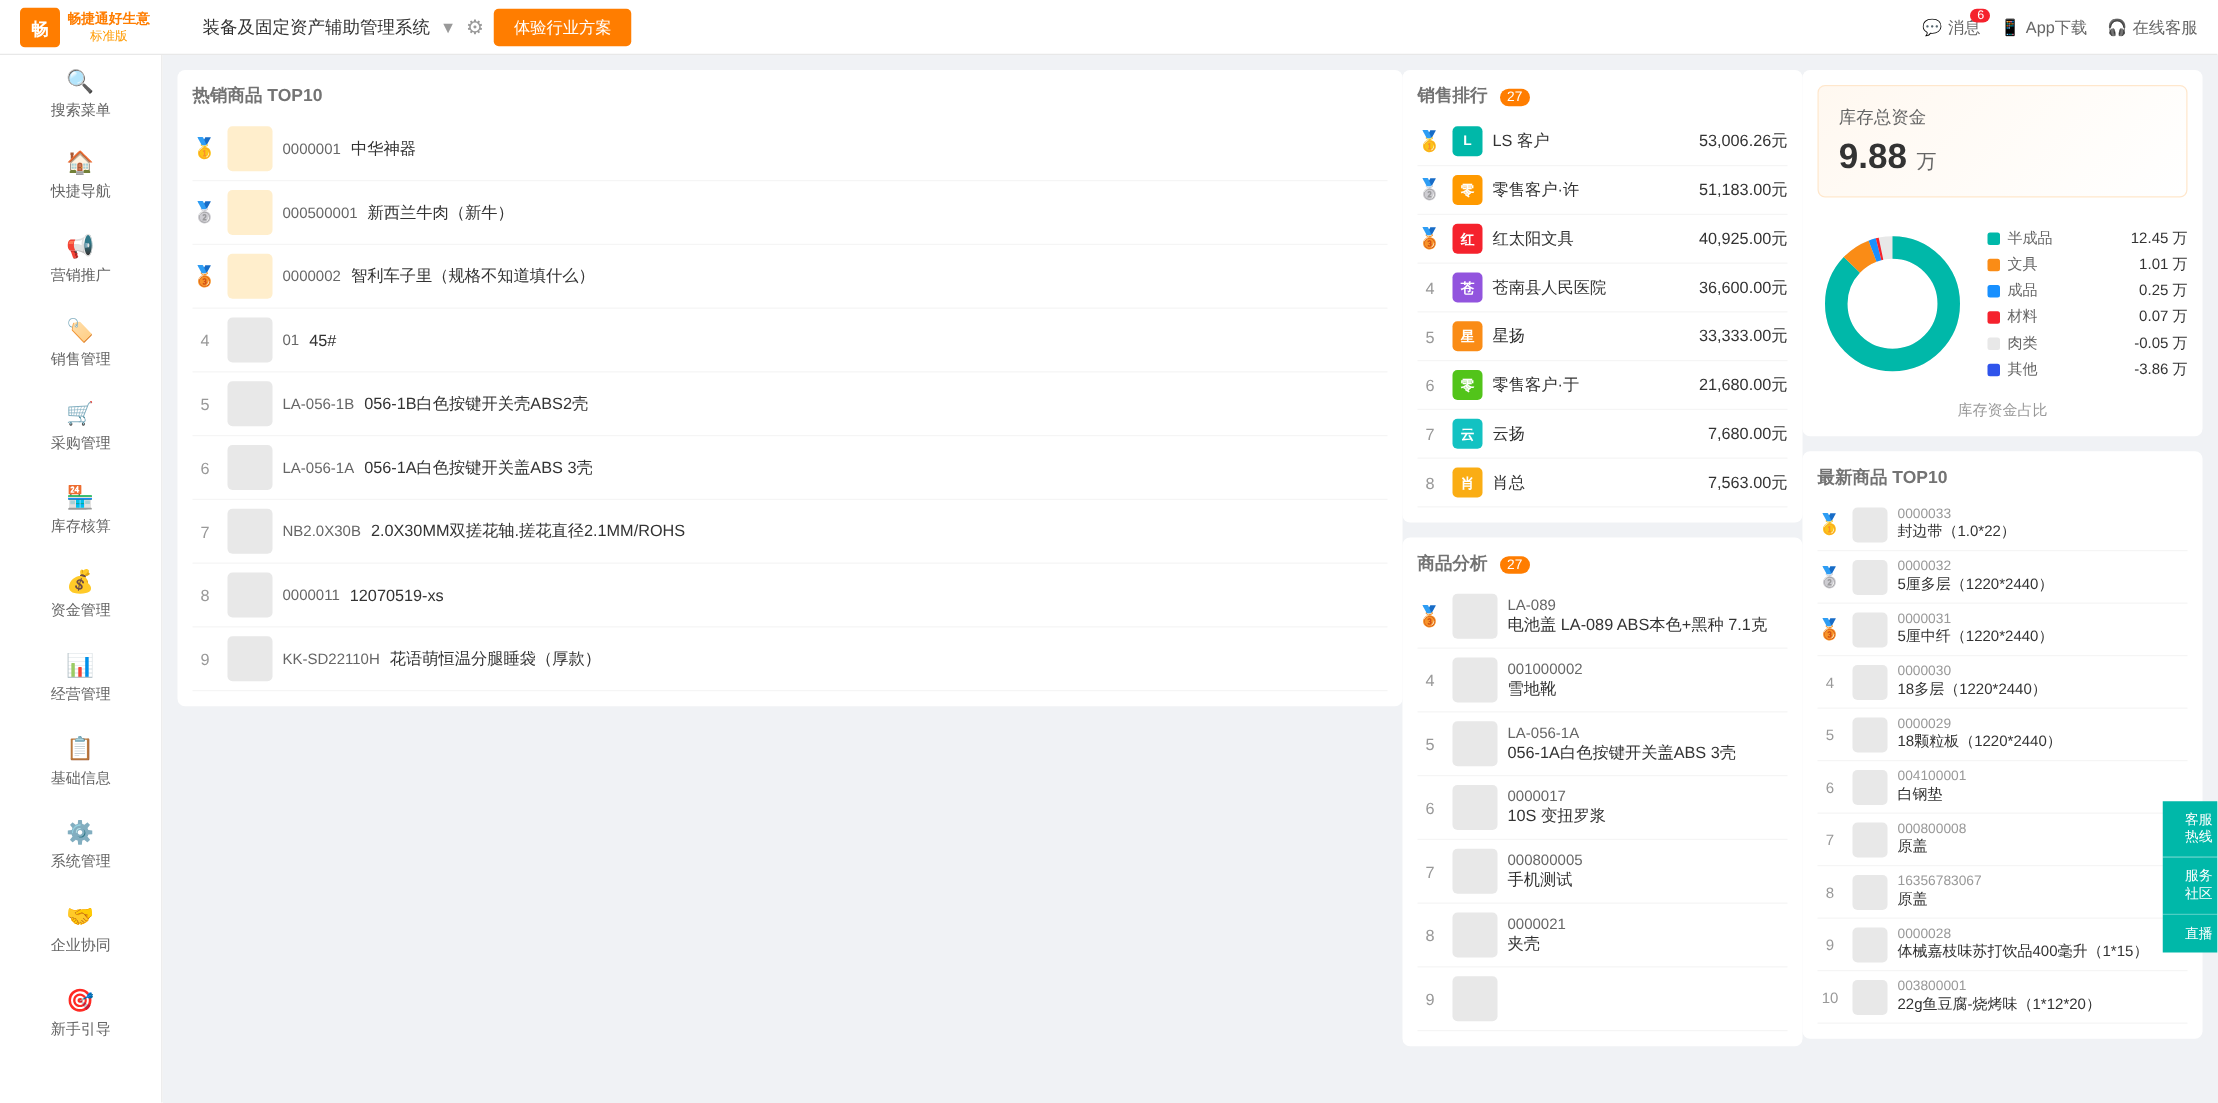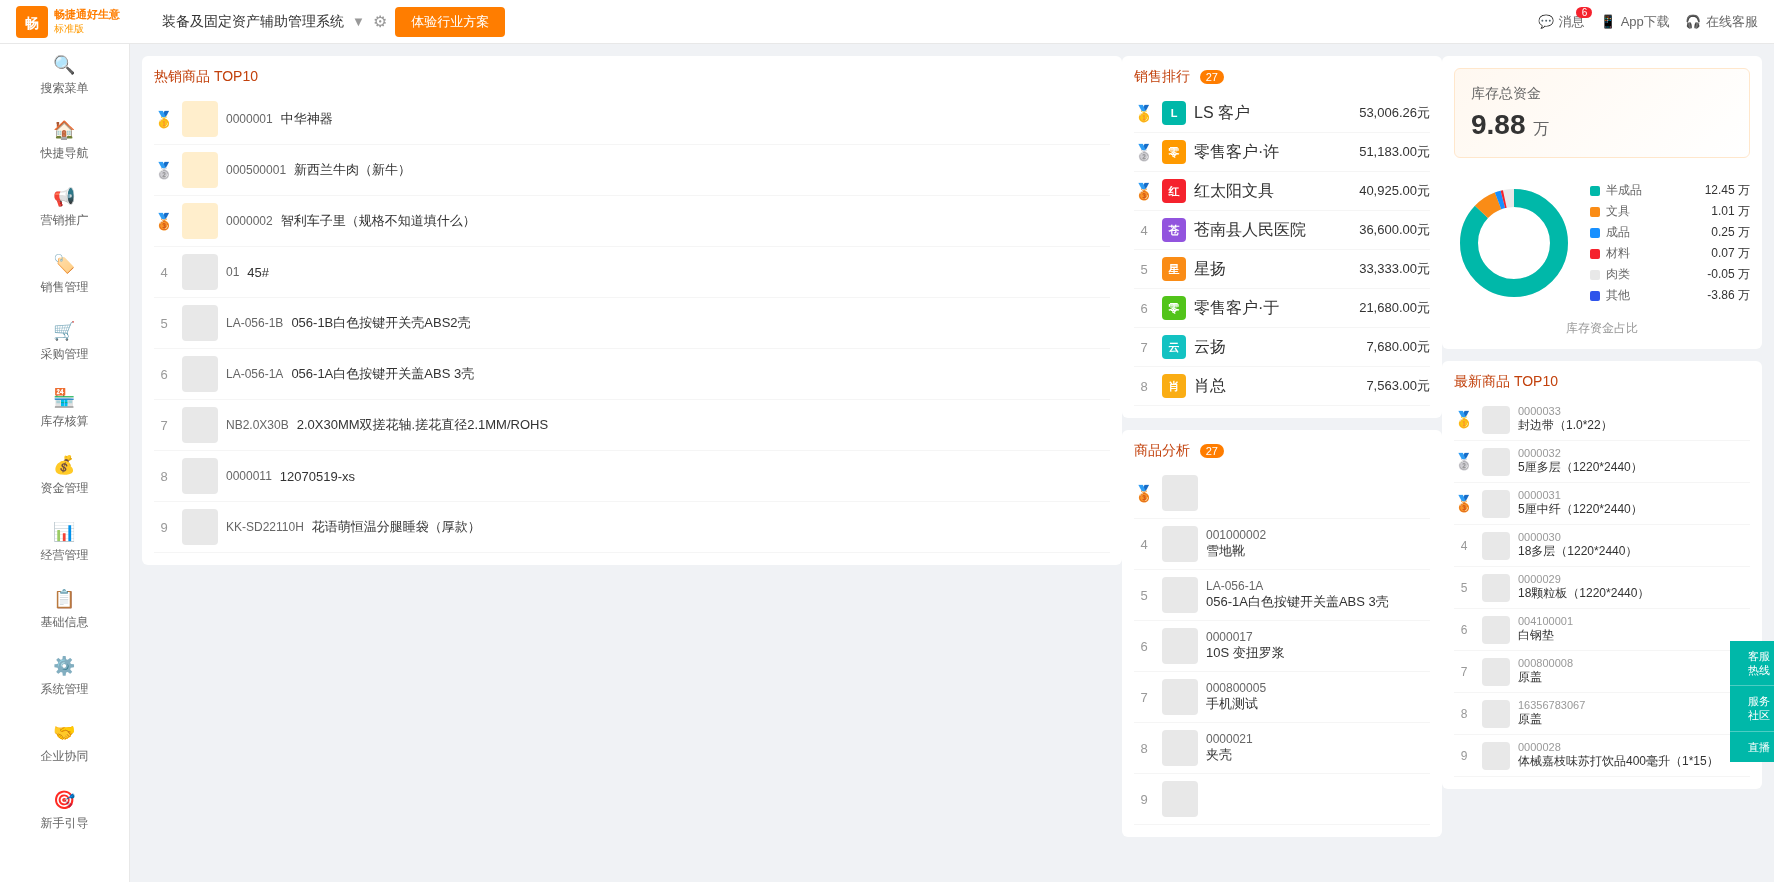--- a/index.html
+++ b/index.html
@@ -34,21 +34,21 @@
     .content-area { display: flex; gap: 0; padding: 12px; min-height: calc(882px - 44px - 44px); }
 
     
     .left-panel { flex: 1; display: flex; flex-direction: column; gap: 12px; }
 
     
     .card { background: #fff; border-radius: 6px; padding: 12px; }
     .rank-item { display: flex; align-items: center; padding: 7px 0; border-bottom: 1px solid #f5f5f5; gap: 8px; }
     .rank-num { width: 20px; text-align: center; font-size: 13px; color: #999; }
     .rank-avatar { width: 24px; height: 24px; border-radius: 4px; display: flex; align-items: center; justify-content: center; font-size: 11px; color: #fff; font-weight: bold; flex-shrink: 0; }
-    .rank-name { flex: 1; font-size: 16px; color: #333; }
+    .rank-name { flex: 1; font-size: 13px; color: #333; }
     .rank-amount { font-size: 13px; color: #333; font-weight: 500; }
 
     
     .product-item { display: flex; align-items: center; padding: 7px 0; border-bottom: 1px solid #f5f5f5; gap: 8px; }
     .product-img { width: 36px; height: 36px; background: #f5f5f5; border-radius: 4px; display: flex; align-items: center; justify-content: center; overflow: hidden; flex-shrink: 0; }
     .product-img-placeholder { width: 36px; height: 36px; background: #e8e8e8; border-radius: 4px; flex-shrink: 0; }
     .product-code { color: #666; font-size: 12px; }
     .product-name { font-size: 13px; color: #333; }
 
     
@@ -83,35 +83,35 @@
 
     
     .float-btns { position: fixed; right: 0; bottom: 120px; display: flex; flex-direction: column; z-index: 999; }
     .float-btn { background: #00b8a9; color: #fff; width: 44px; padding: 8px 4px; text-align: right; font-size: 11px; cursor: pointer; line-height: 1.3; }
     .float-btn:not(:last-child) { border-bottom: 1px solid rgba(255,255,255,0.3); }
     .float-btn.service { background: #00b8a9; }
     .float-btn.community { background: #00b8a9; }
     .float-btn.direct { background: #00b8a9; }
 
     .section-header { display: flex; align-items: center; justify-content: space-between; margin-bottom: 8px; }
-    .section-title { font-size: 14px; font-weight: 400; color: #c2410c; }
+    .section-title { font-size: 14px; font-weight: 700; color: #737373; }
     .section-count { background: #ff7d00; color: #fff; border-radius: 10px; padding: 1px 6px; font-size: 11px; margin-left: 6px; }
   </style>
 </head>
 <body>
 
 <div class="topbar">
   <div class="topbar-logo">
     <svg class="logo-icon" viewBox="0 0 32 32">
       <rect width="32" height="32" rx="4" fill="#ff7d00"></rect>
       <text x="16" y="22" text-anchor="middle" fill="white" font-size="14" font-weight="bold">畅</text>
     </svg>
     <div>
       <div style="font-size:11px;color:#ff7d00;font-weight:bold;">畅捷通好生意</div>
-      <div style="font-size:10px;color:#ff9a00;">标准版</div>
+      <div style="font-size:10px;color:#ff9a00;text-align:center;">标准版</div>
     </div>
   </div>
   <div class="topbar-system">
     <span class="system-name">装备及固定资产辅助管理系统</span>
     <span class="system-dropdown">▼</span>
     <span class="settings-icon">⚙</span>
     <button class="trial-btn">体验行业方案</button>
   </div>
   <div class="topbar-right">
     <div class="topbar-right-item">
@@ -315,20 +315,24 @@
         <div class="section-header">
           <div>
             <span class="section-title">商品分析</span>
             <span class="section-count">27</span>
           </div>
         </div>
         <div id="middle-products-list">
             <div class="product-item">
     <span class="rank-num"><span style="color:#cd7f32;font-size:16px;">🥉</span></span>
     <div class="product-img-placeholder"></div>
+    <div>
+      <div class="product-code">LA-089</div>
+      <div class="product-name">电池盖 LA-089 ABS本色+黑种 7.1克</div>
+    </div>
   </div>
             <div class="product-item">
     <span class="rank-num">4</span>
     <div class="product-img-placeholder"></div>
     <div>
       <div class="product-code">001000002</div>
       <div class="product-name">雪地靴</div>
     </div>
   </div>
             <div class="product-item">
@@ -501,20 +505,28 @@
     </div>
   </div>
             <div class="new-product-item">
     <span class="new-rank-num">9</span>
     <div class="product-thumb"></div>
     <div>
       <div class="product-id">0000028</div>
       <div class="product-desc">体械嘉枝味苏打饮品400毫升（1*15）</div>
     </div>
   </div>
+            <div class="new-product-item">
+    <span class="new-rank-num">10</span>
+    <div class="product-thumb"></div>
+    <div>
+      <div class="product-id">003800001</div>
+      <div class="product-desc">22g鱼豆腐-烧烤味（1*12*20）</div>
+    </div>
+  </div>
           </div>
       </div>
     </div>
 
   </div>
 </div>
 
 <div class="float-btns">
   <div class="float-btn service">客服<br>热线</div>
   <div class="float-btn community">服务<br>社区</div>

